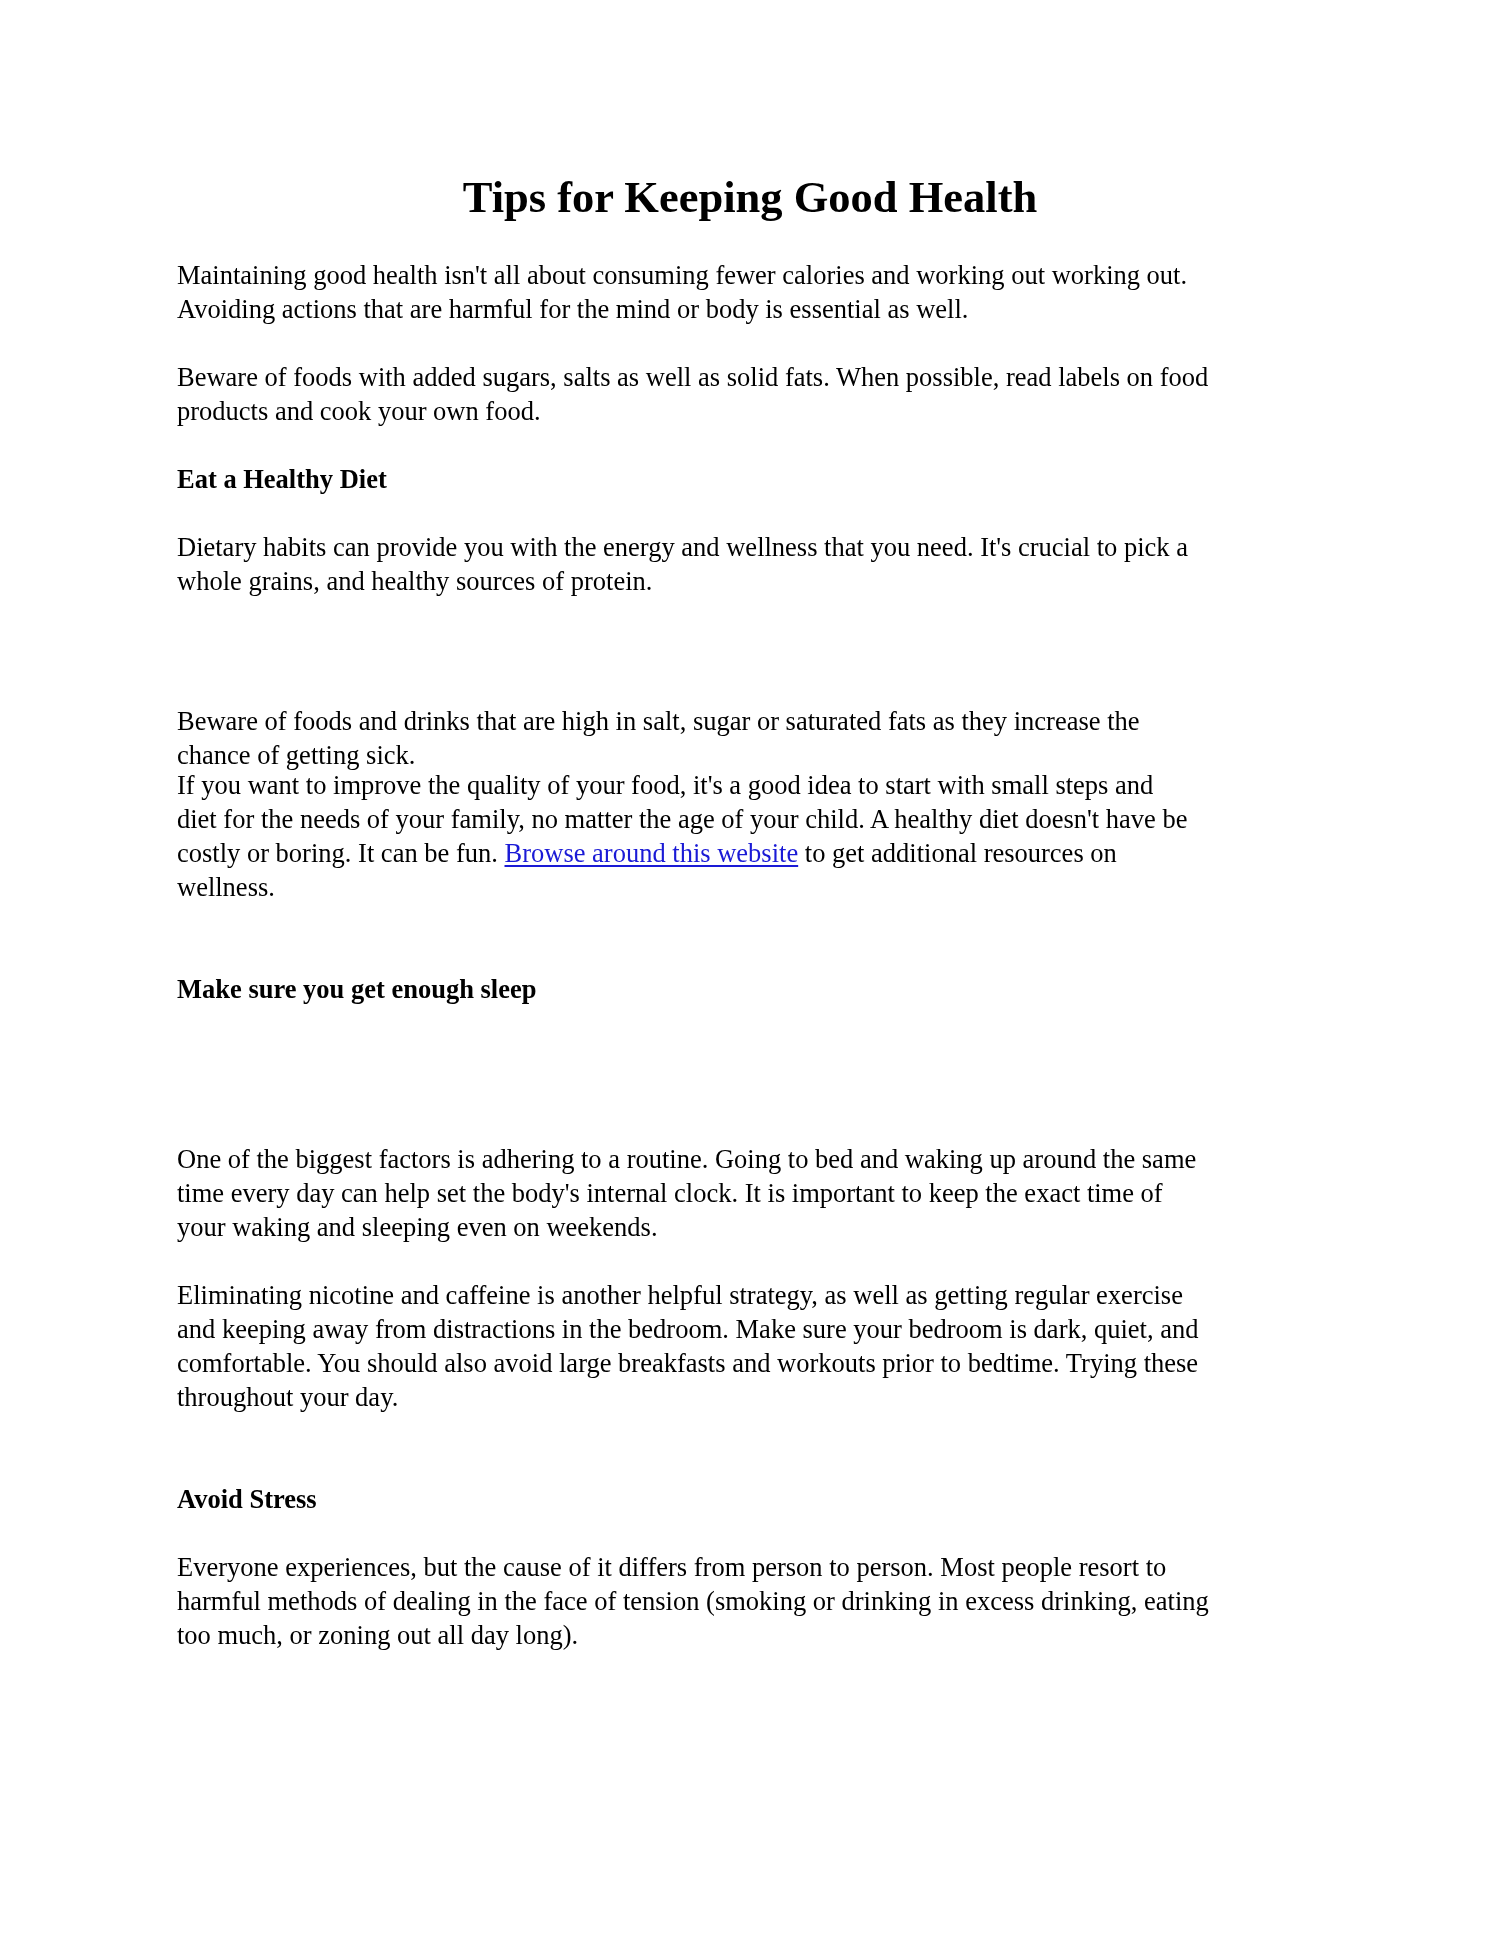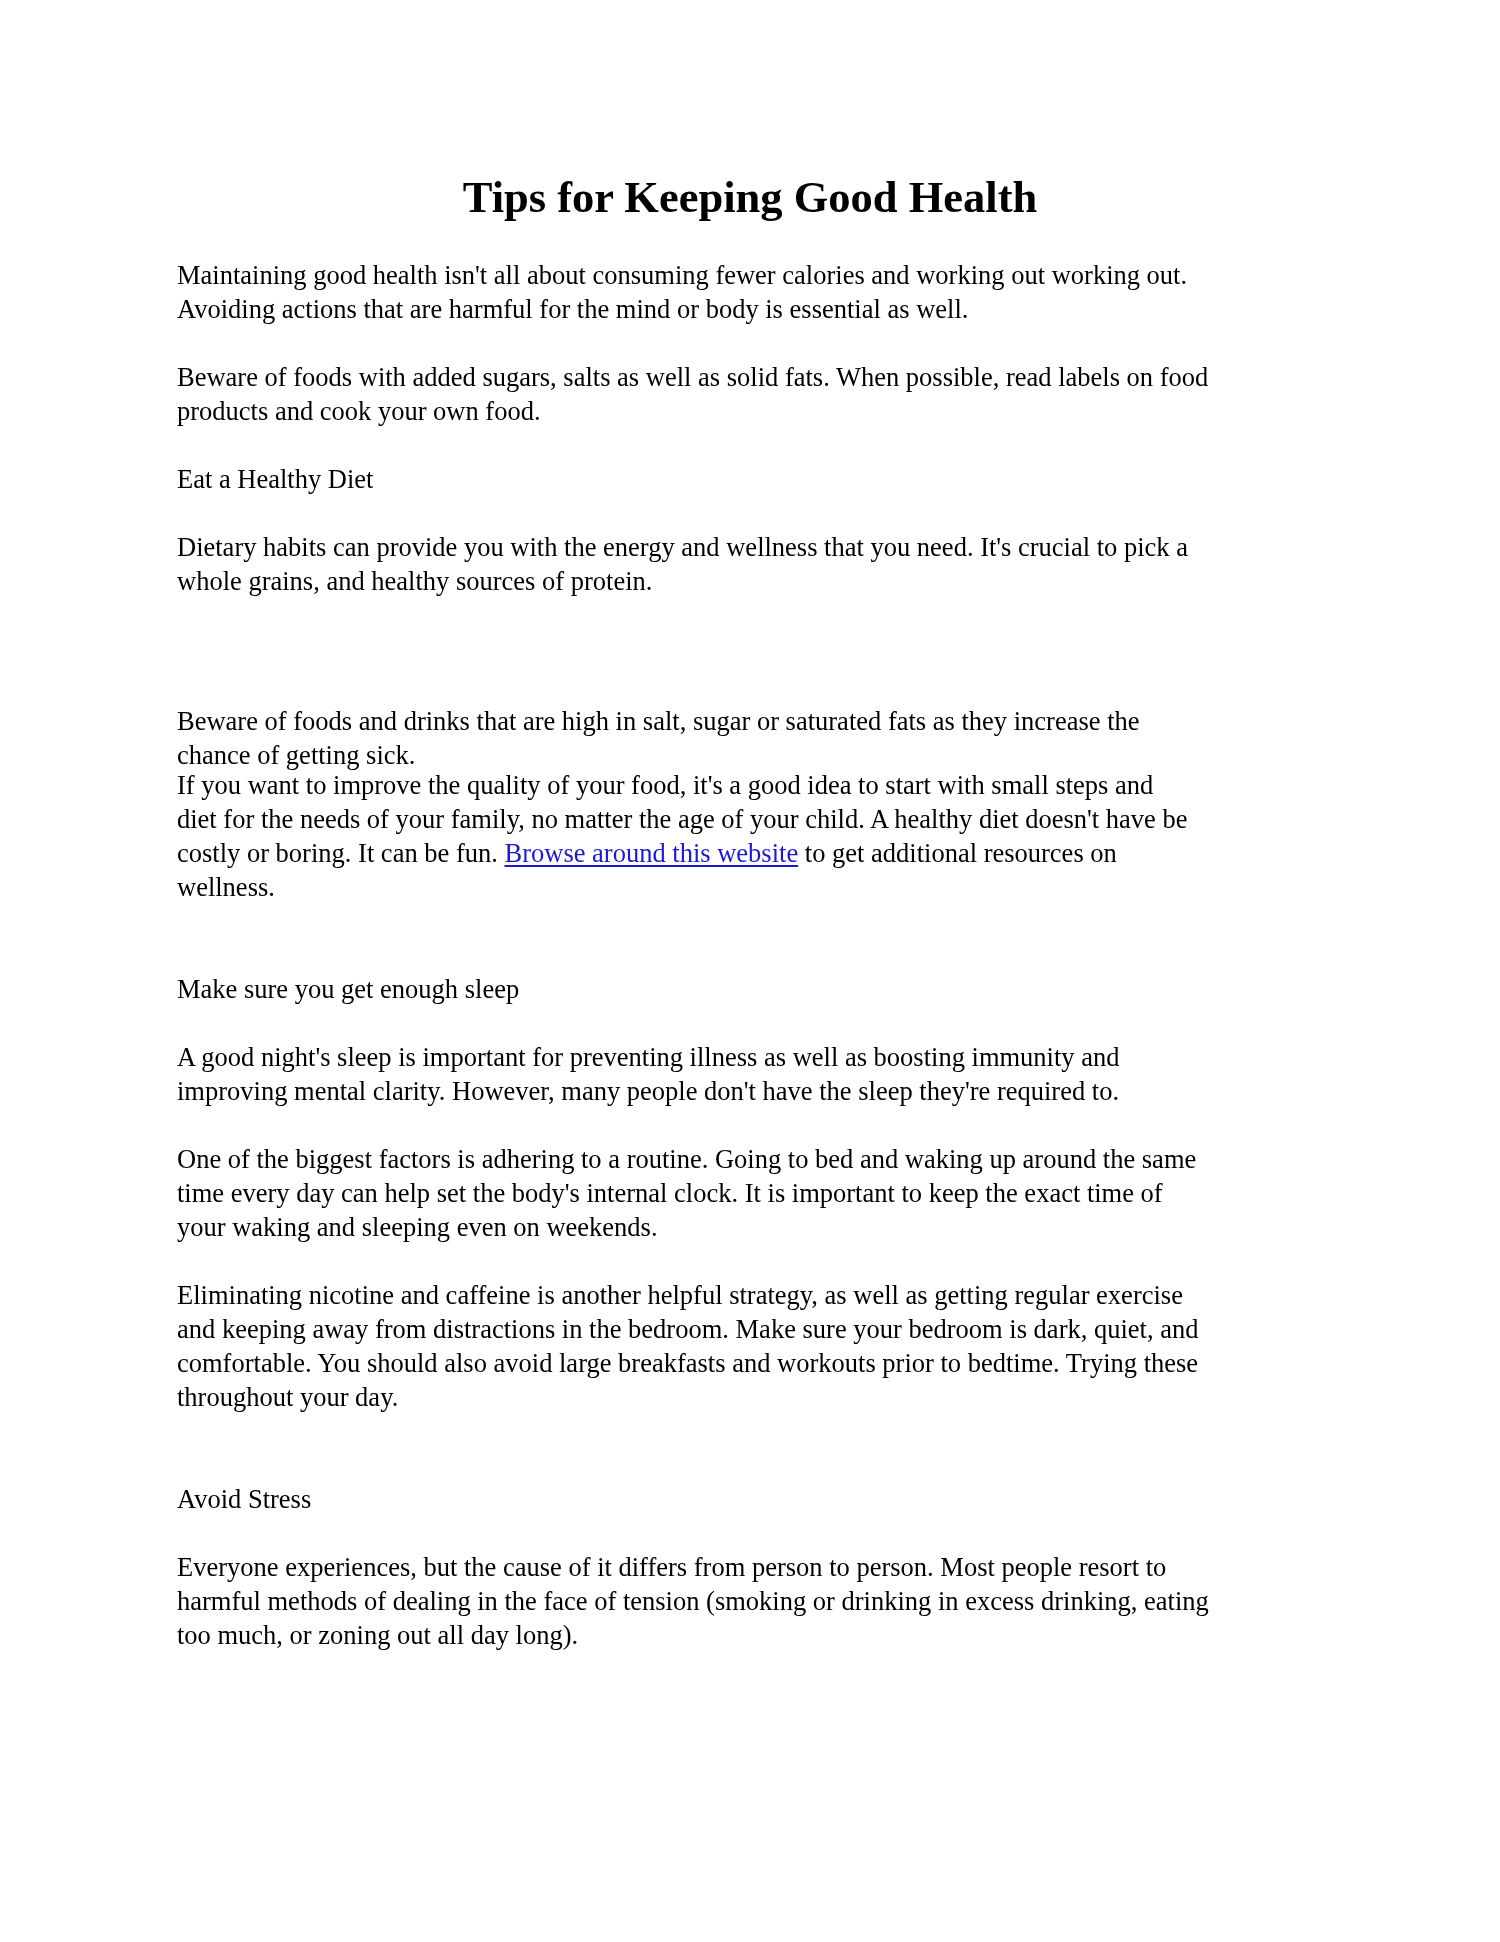--- a/index.html
+++ b/index.html
@@ -44,21 +44,21 @@
       font-size: 26.5px;
       line-height: 34px;
       font-weight: normal;
     }
     .block .line {
       display: block;
       white-space: nowrap;
       height: 34px;
     }
     .block.heading {
-      font-weight: normal;
+      font-weight: bold;
     }
     a.link {
       color: #1a1ad6;
       text-decoration: underline;
       text-underline-offset: 3px;
       text-decoration-thickness: 1.5px;
     }
   </style>
 </head>
 <body>
@@ -95,24 +95,20 @@
     <span class="line">If you want to improve the quality of your food, it's a good idea to start with small steps and</span>
     <span class="line">diet for the needs of your family, no matter the age of your child. A healthy diet doesn't have be</span>
     <span class="line"><span>costly or boring. It can be fun. </span><a class="link" href="#">Browse around this website</a><span> to get additional resources on</span></span>
     <span class="line">wellness.</span>
   </p>
 
   <h2 class="block heading" style="top:970px">
     <span class="line">Make sure you get enough sleep</span>
   </h2>
 
-  <p class="block" style="top:1038px">
-    <span class="line">A good night's sleep is important for preventing illness as well as boosting immunity and</span>
-    <span class="line">improving mental clarity. However, many people don't have the sleep they're required to.</span>
-  </p>
 
   <p class="block" style="top:1140px">
     <span class="line">One of the biggest factors is adhering to a routine. Going to bed and waking up around the same</span>
     <span class="line">time every day can help set the body's internal clock. It is important to keep the exact time of</span>
     <span class="line">your waking and sleeping even on weekends.</span>
   </p>
 
   <p class="block" style="top:1276px">
     <span class="line">Eliminating nicotine and caffeine is another helpful strategy, as well as getting regular exercise</span>
     <span class="line">and keeping away from distractions in the bedroom. Make sure your bedroom is dark, quiet, and</span>

